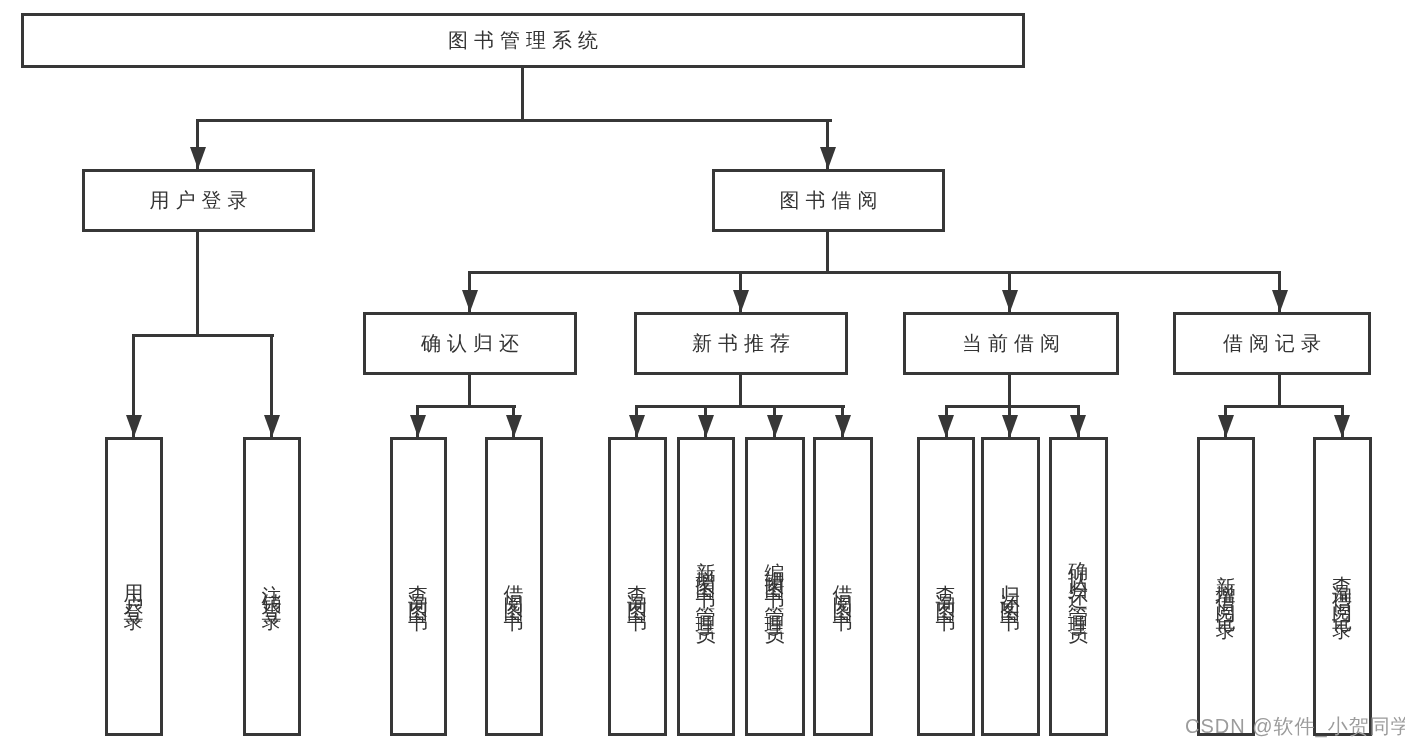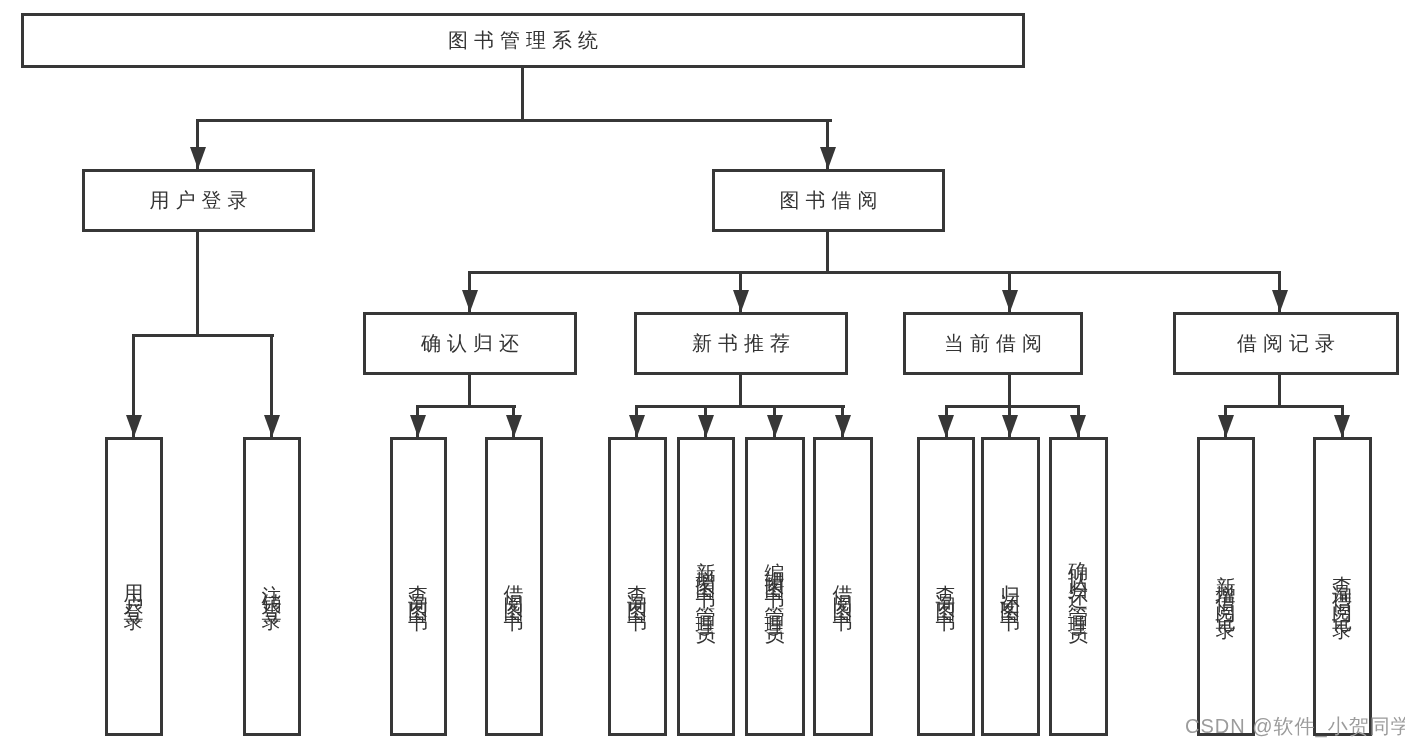--- a/index.html
+++ b/index.html
@@ -110,24 +110,24 @@
   <div class="box" style="left:712px;top:169px;width:233px;height:63px;">
     <span class="hlabel">图书借阅</span>
   </div>
 
   <div class="box" style="left:363px;top:312px;width:214px;height:63px;">
     <span class="hlabel">确认归还</span>
   </div>
   <div class="box" style="left:634px;top:312px;width:214px;height:63px;">
     <span class="hlabel">新书推荐</span>
   </div>
-  <div class="box" style="left:903px;top:312px;width:180px;height:63px;">
+  <div class="box" style="left:903px;top:312px;width:216px;height:63px;">
     <span class="hlabel">当前借阅</span>
   </div>
-  <div class="box" style="left:1173px;top:312px;width:226px;height:63px;">
+  <div class="box" style="left:1173px;top:312px;width:198px;height:63px;">
     <span class="hlabel">借阅记录</span>
   </div>
 
   <div class="box" style="left:105px;top:437px;width:58px;height:299px;">
     <span class="vlabel">用户登录</span>
   </div>
   <div class="box" style="left:243px;top:437px;width:58px;height:299px;">
     <span class="vlabel">注销登录</span>
   </div>
   <div class="box" style="left:390px;top:437px;width:57px;height:299px;">

